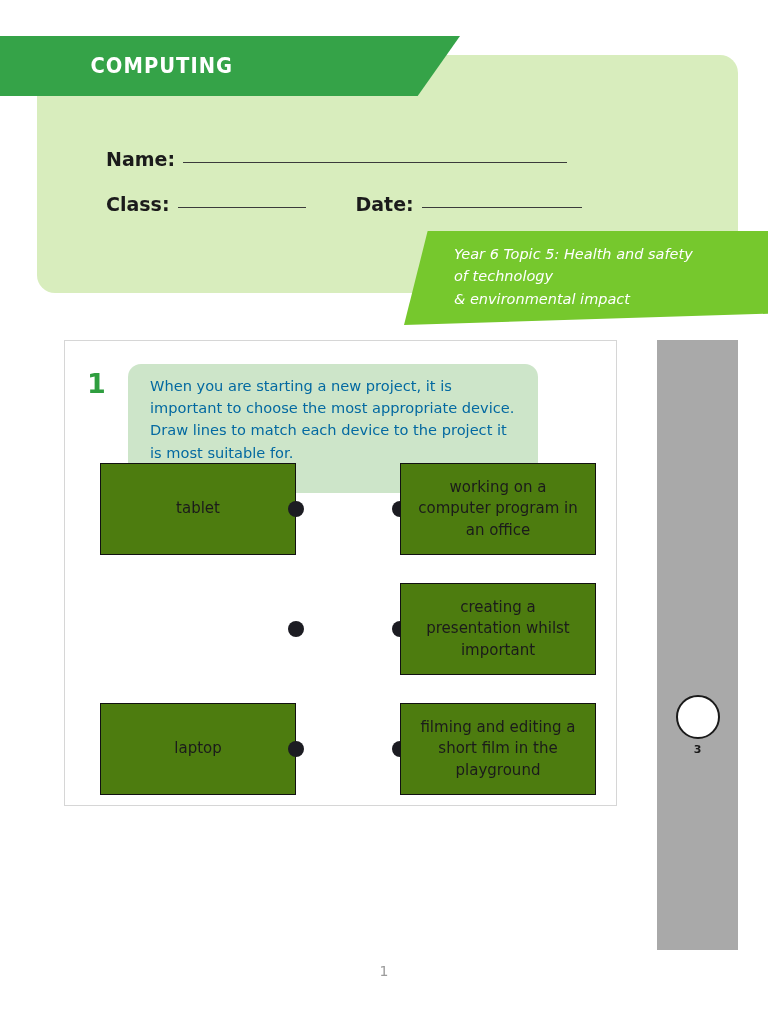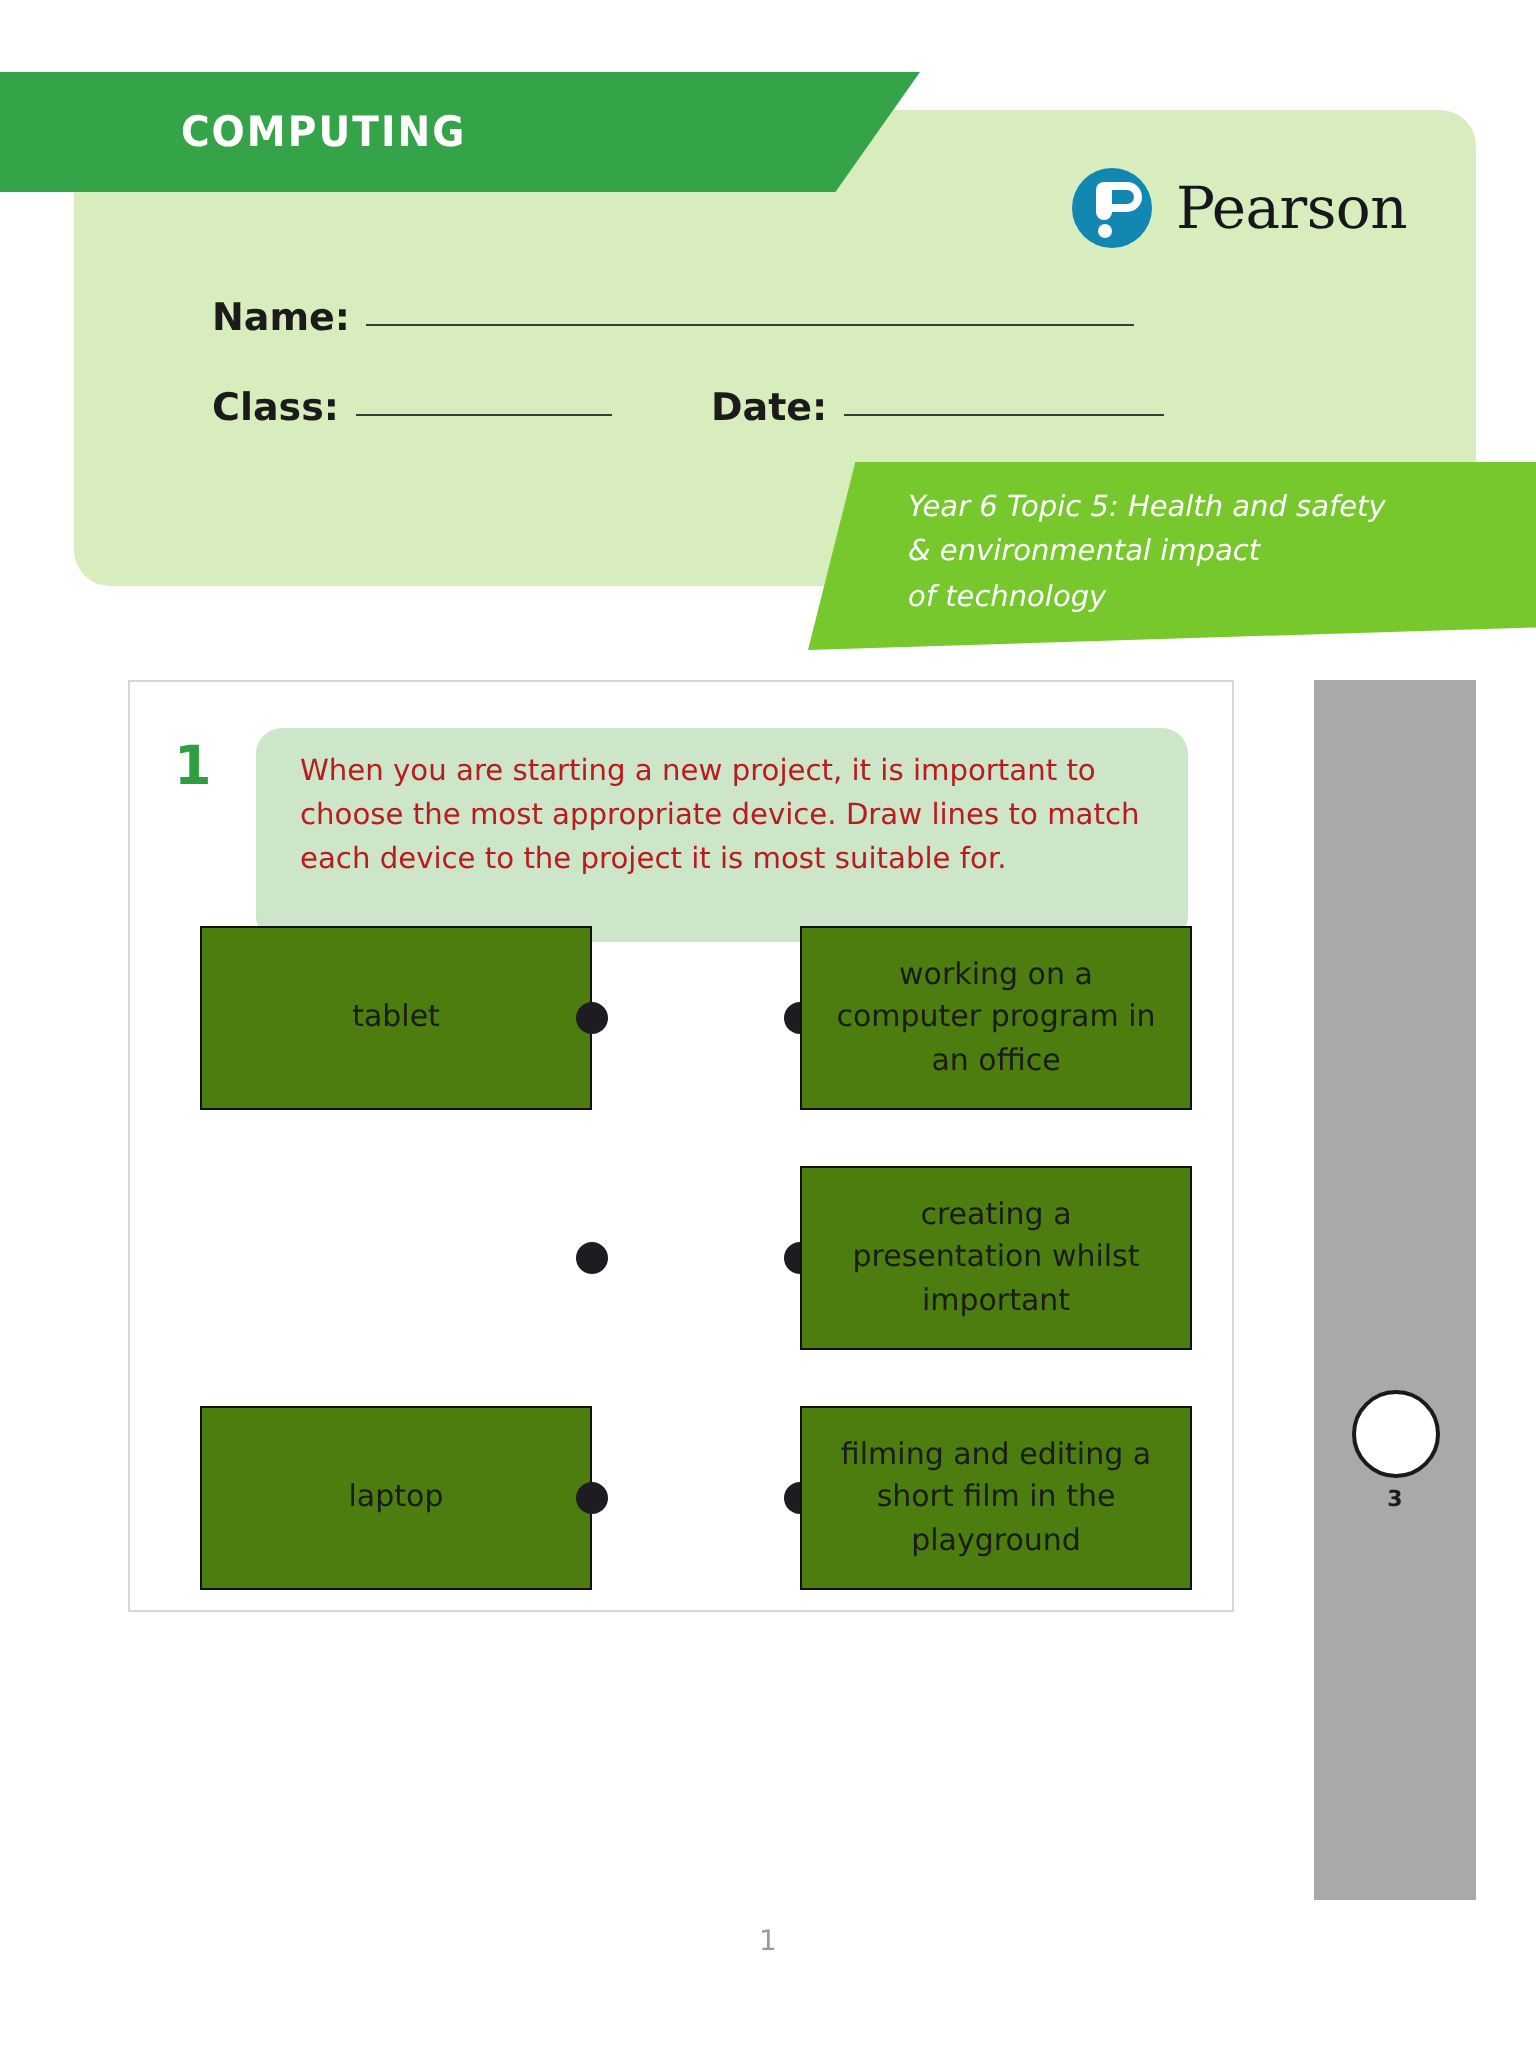--- a/index.html
+++ b/index.html
@@ -170,25 +170,25 @@
     left: 87px;
     top: 368px;
     color: #2f9e3f;
     font-weight: bold;
     font-size: 27px;
   }
   .q-bubble {
     position: absolute;
     left: 128px;
     top: 364px;
-    width: 466px;
+    width: 410px;
     padding: 11px 16px 29px 22px;
     background: #cde5c9;
     border-radius: 13px;
-    color: #b91c1c;
+    color: #0369a1;
     font-size: 14.6px;
     line-height: 1.52;
   }
 
   
   .match-area {
     position: absolute;
     left: 100px;
     top: 463px;
     width: 496px;
@@ -276,46 +276,38 @@
 <body>
 
 <div class="page">
 
   <div class="header-panel"></div>
 
   <div class="subject-banner">
     <div class="subject-label">COMPUTING</div>
   </div>
 
-  <div class="pearson-logo">
-    <div class="pearson-mark">
-      <div class="stem"></div>
-      <div class="bowl"></div>
-      <div class="dot"></div>
-    </div>
-    <div class="pearson-word">Pearson</div>
-  </div>
 
   <div class="field-row row-name">
     <span class="field-label">Name:</span>
     <span class="field-rule rule-name"></span>
   </div>
 
   <div class="field-row row-class">
     <span class="field-label">Class:</span>
     <span class="field-rule rule-class"></span>
     <span class="field-label label-date">Date:</span>
     <span class="field-rule rule-date"></span>
   </div>
 
   <div class="topic-banner">
     <div class="topic-text">
       <span>Year 6 Topic 5: Health and safety</span>
+      <span>of technology</span>
       <span>&amp; environmental impact</span>
-      <span>of technology</span>
     </div>
   </div>
 
   <div class="content-frame"></div>
 
   <div class="q-number">1</div>
 
   <div class="q-bubble">When you are starting a new project, it is important to choose the most appropriate device. Draw lines to match each device to the project it is most suitable for.</div>
 
   <div class="match-area">

